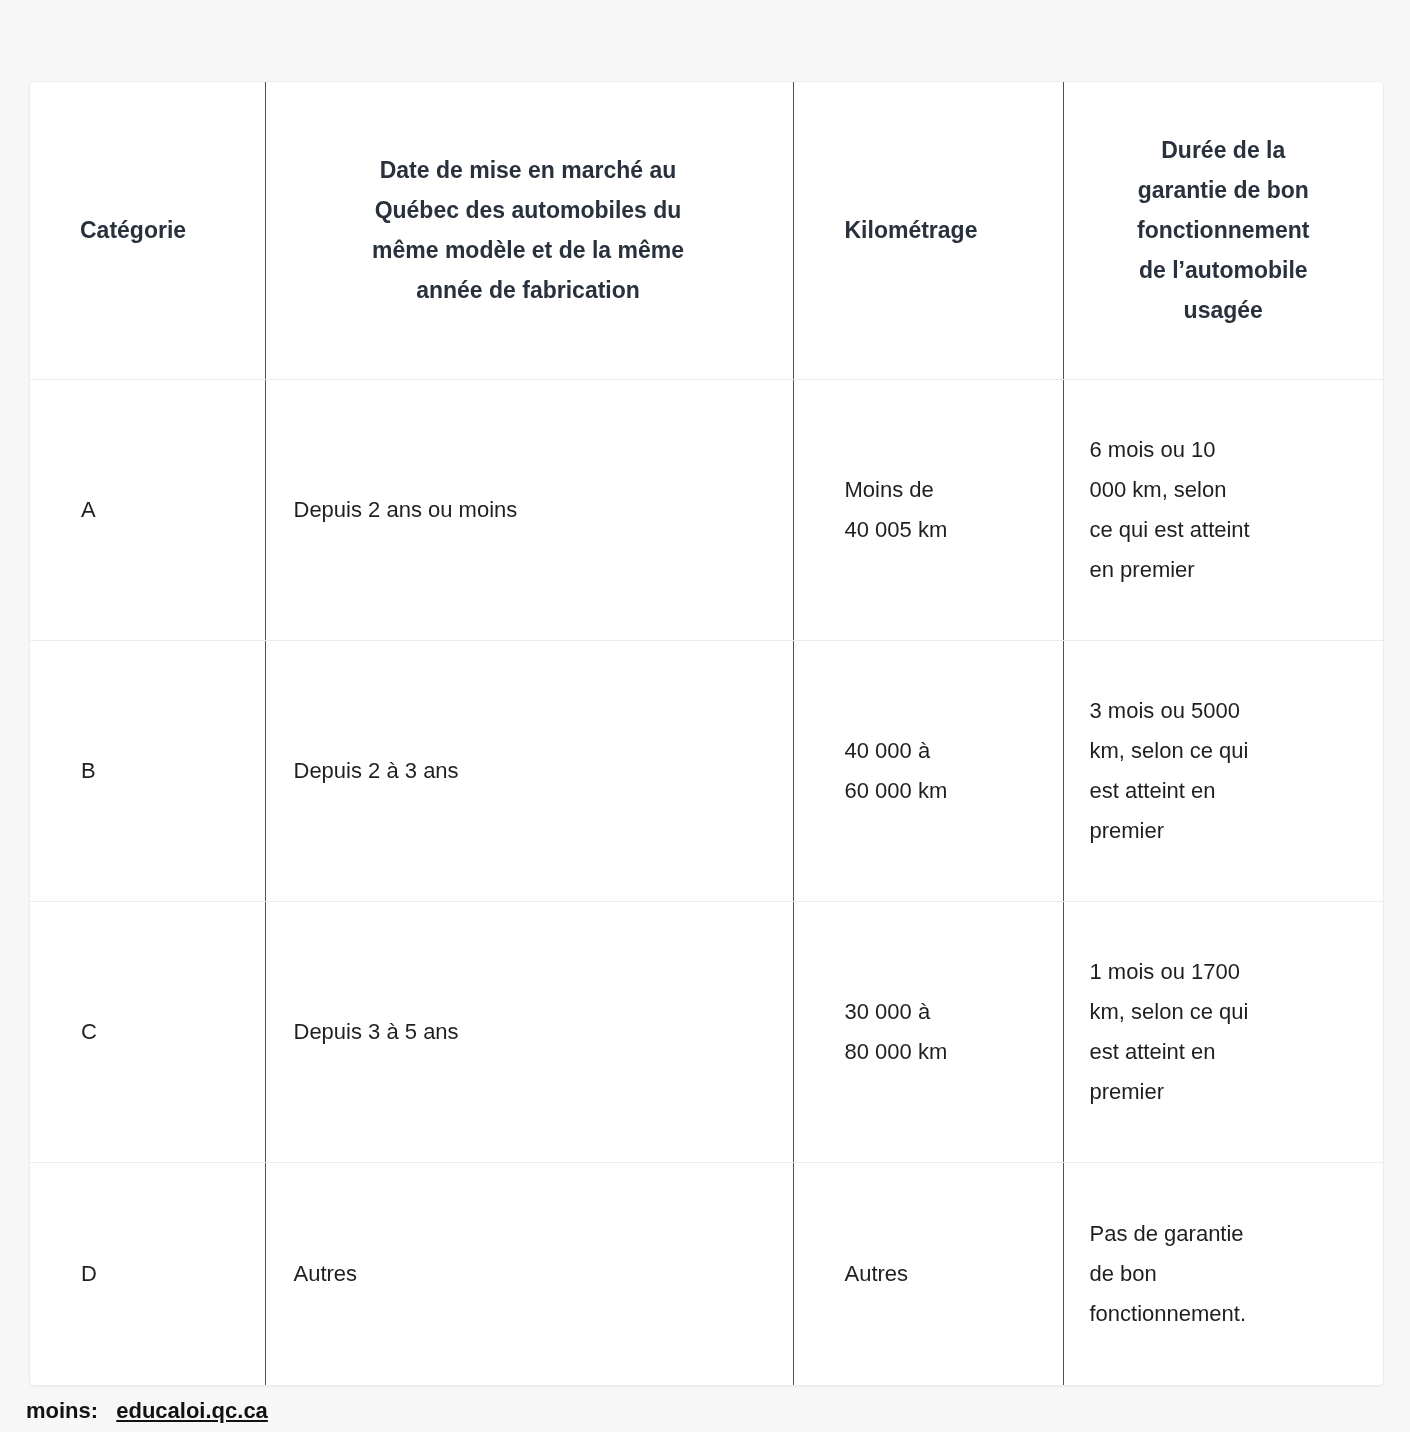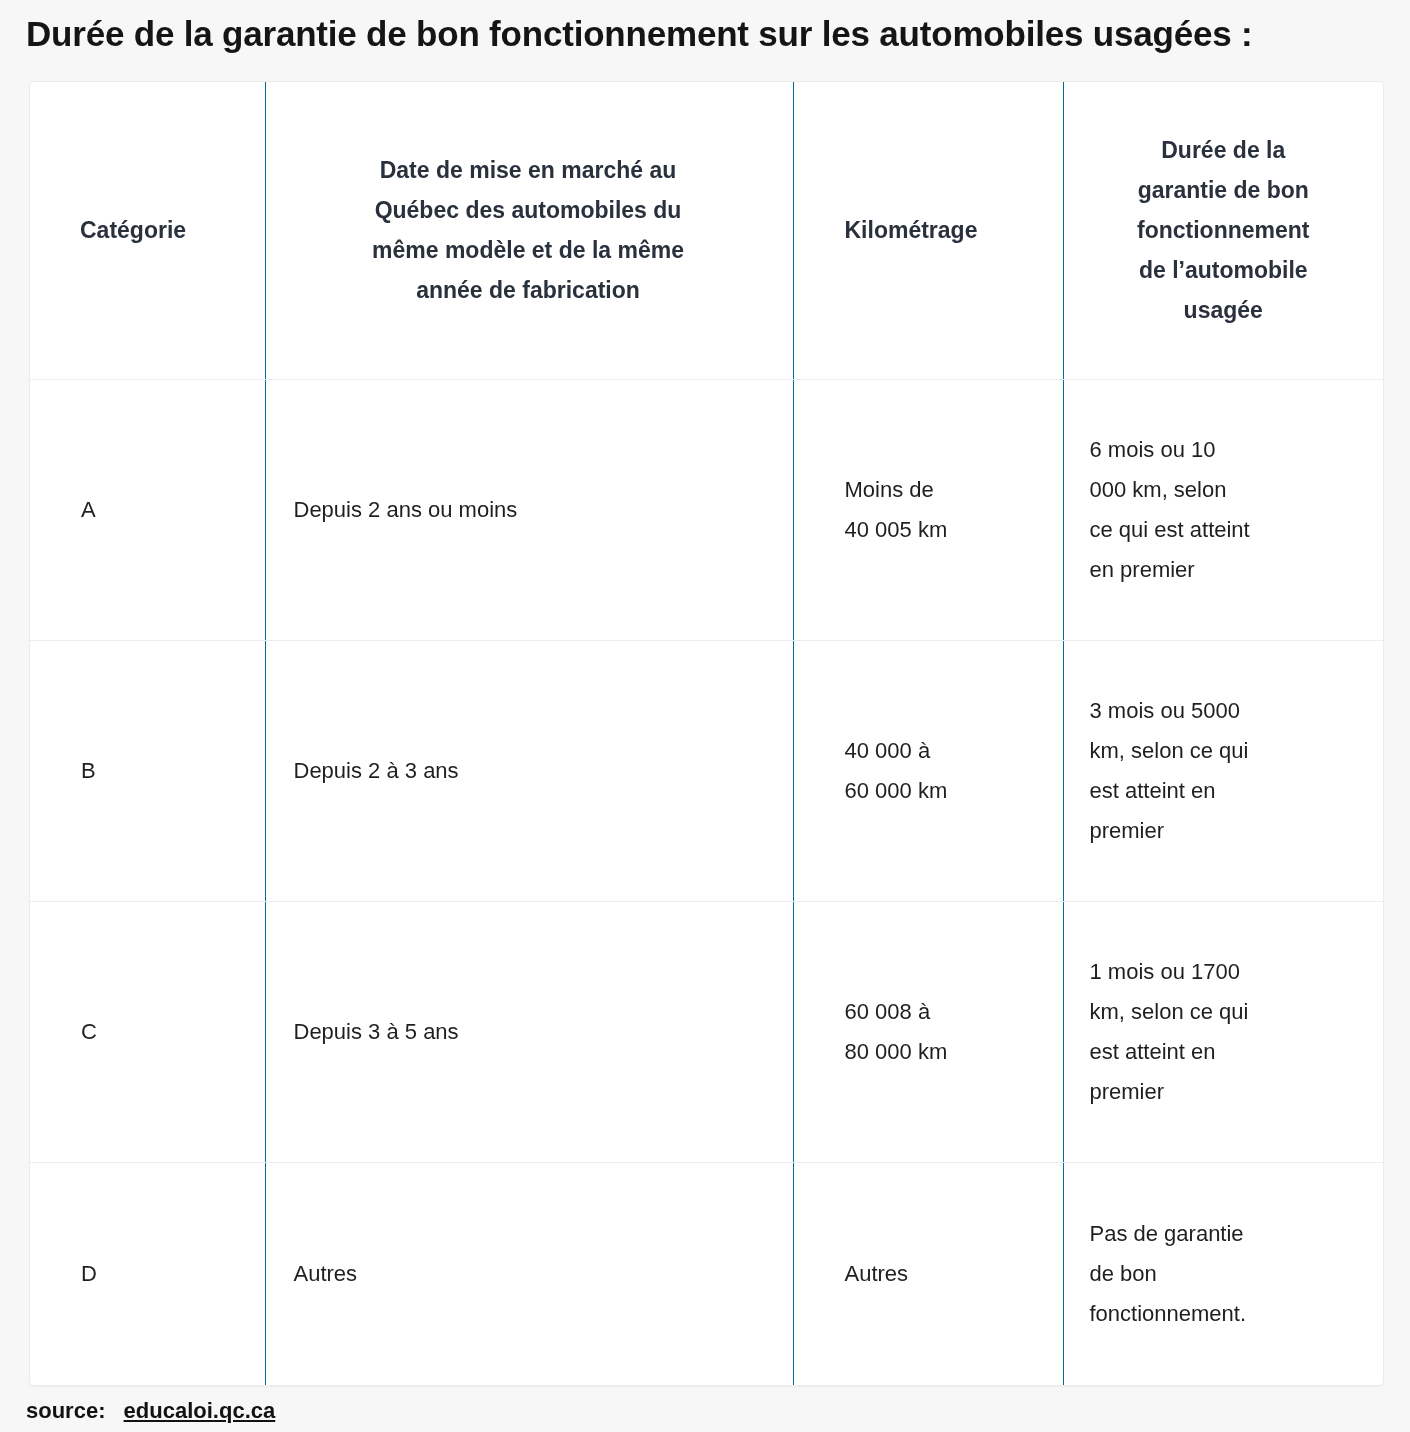--- a/index.html
+++ b/index.html
@@ -140,21 +140,20 @@
     text-underline-offset: 2px;
     cursor: pointer;
     margin-left: 12px;
   }
 </style>
 </head>
 <body>
 
 <div class="page">
 
-  <div class="page-title">Durée de la garantie de bon fonctionnement sur les automobiles usagées :</div>
 
   <div class="table-wrap">
     <table class="guarantee-table">
       <colgroup>
         <col class="c1">
           <col class="c2">
           <col class="c3">
           <col class="c4">
       </colgroup>
 
@@ -236,21 +235,21 @@
 
         <tr class="row-c">
           <td class="col-categorie">
             <div class="cell-inner">C</div>
           </td>
           <td class="col-date">
             <div class="cell-inner">Depuis 3 à 5 ans</div>
           </td>
           <td class="col-kilometrage">
             <div class="cell-inner">
-              <span class="line">60 008 à</span>
+              <span class="line">30 000 à</span>
               <span class="line">80 000 km</span>
             </div>
           </td>
           <td class="col-duree">
             <div class="cell-inner">
               <span class="line">1 mois ou 1700</span>
               <span class="line">km, selon ce qui</span>
               <span class="line">est atteint en</span>
               <span class="line">premier</span>
             </div>
@@ -276,16 +275,16 @@
               <span class="line">fonctionnement.</span>
             </div>
           </td>
         </tr>
 
       </tbody>
     </table>
   </div>
 
   <div class="source-line">
-    <span class="source-label">source: </span><span class="source-link">educaloi.qc.ca</span>
+    <span class="source-label">moins: </span><span class="source-link">educaloi.qc.ca</span>
   </div>
 
 </div>
 
 </body></html>

